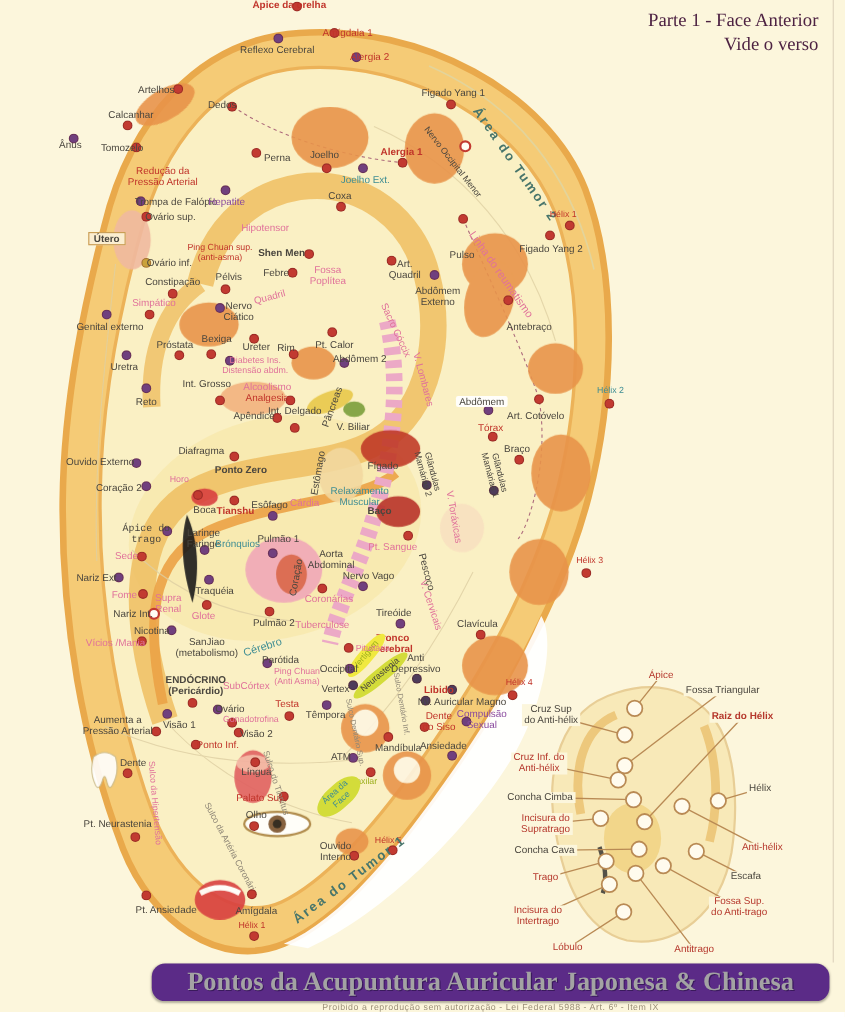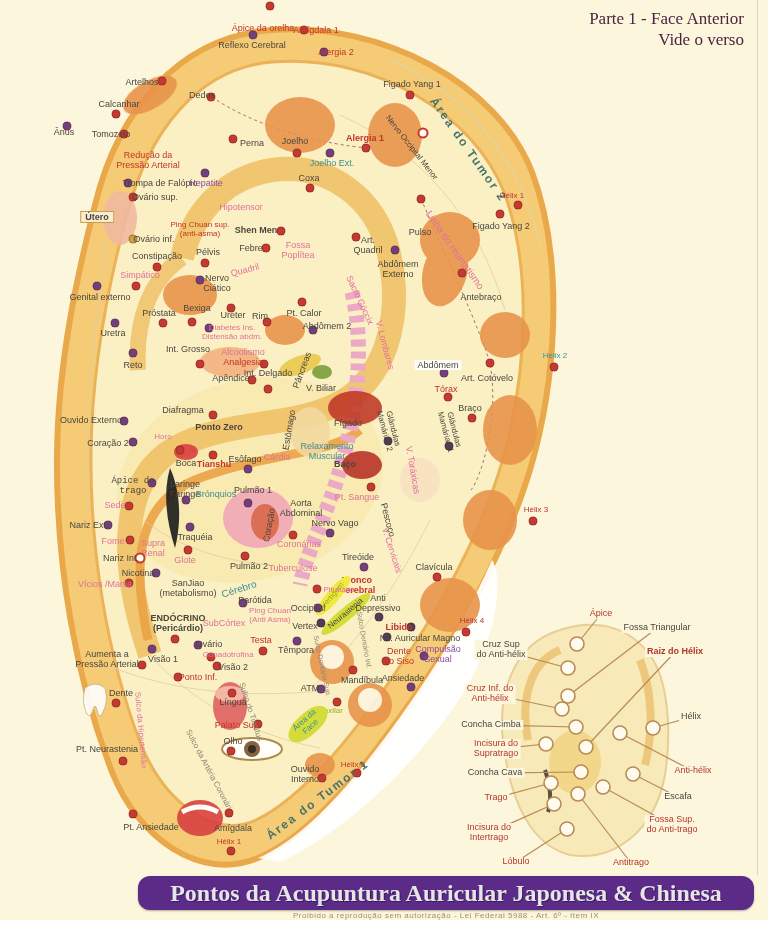--- a/index.html
+++ b/index.html
@@ -26,21 +26,21 @@
        font-family:"Liberation Serif",serif;font-size:17px;color:#4D2242;line-height:1.25;}
   .mlbl{position:absolute;font:9px/1.1 "Liberation Sans",sans-serif;color:#4A463E;
        white-space:pre-line;text-align:center;transform:translate(-50%,-50%);
        background:#FCF6DC;padding:0 2px;}
   .mlbl.red{color:#B5372C}
   .mlbl.b{font-weight:bold}
   #banner{position:absolute;left:138px;top:876px;width:616px;height:34px;background:#5B2B87;
        border-radius:12px;display:flex;align-items:center;justify-content:center;
        box-shadow:0 1px 2px rgba(0,0,0,.3);}
   #banner-title{font-family:"Liberation Serif",serif;font-weight:bold;font-size:24px;
-       color:#e5e5e5;text-shadow:1px 1px 0 #3A1A5C;white-space:nowrap;}
+       color:#a3a3a3;text-shadow:1px 1px 0 #3A1A5C;white-space:nowrap;}
   #footnote{position:absolute;left:138px;top:911px;width:616px;text-align:center;
        font-size:8px;color:#9A8F77;letter-spacing:.5px;}
   #bottom-strip{position:absolute;left:0;top:920px;width:768px;height:7px;background:#FFFFFF;}
   #right-rule{position:absolute;left:757px;top:0;width:1px;height:875px;background:#DCD2BC;}
 </style>
 </head>
 <body>
 
 <div id="page">
 
@@ -168,21 +168,21 @@
         <circle cx="554" cy="804" r="7" fill="#FFFBEE" stroke="#B98A54" stroke-width="1.6"></circle>
         <line x1="516" y1="862" x2="567" y2="829" stroke="#B98A54" stroke-width="1.2"></line>
         <circle cx="567" cy="829" r="7" fill="#FFFBEE" stroke="#B98A54" stroke-width="1.6"></circle>
         <line x1="631" y1="863" x2="578" y2="794" stroke="#B98A54" stroke-width="1.2"></line>
         <circle cx="578" cy="794" r="7" fill="#FFFBEE" stroke="#B98A54" stroke-width="1.6"></circle>
       </g>
   </svg>
 
   <div id="label-layer">
       <span class="dot r" style="left: 270px; top: 6px;"></span>
-      <div class="lbl red" style="left: 263px; top: 28px; transform: translate(-50%, -50%);">Ápice da orelha</div>
+      <div class="lbl red" style="left: 263px; top: 4px; transform: translate(-50%, -50%); font-weight: bold;">Ápice da orelha</div>
       <span class="dot r" style="left: 304px; top: 30px;"></span>
       <div class="lbl red" style="left: 316px; top: 30px; transform: translate(-50%, -50%);">Amígdala 1</div>
       <span class="dot p" style="left: 253px; top: 35px;"></span>
       <div class="lbl" style="left: 252px; top: 45px; transform: translate(-50%, -50%);">Reflexo Cerebral</div>
       <span class="dot p" style="left: 324px; top: 52px;"></span>
       <div class="lbl red" style="left: 336px; top: 52px; transform: translate(-50%, -50%);">Alergia 2</div>
       <span class="dot r" style="left: 410px; top: 95px;"></span>
       <div class="lbl" style="left: 412px; top: 84px; transform: translate(-50%, -50%);">Figado Yang 1</div>
       <span class="dot r" style="left: 162px; top: 81px;"></span>
       <div class="lbl" style="left: 142px; top: 82px; transform: translate(-50%, -50%);">Artelhos</div>

